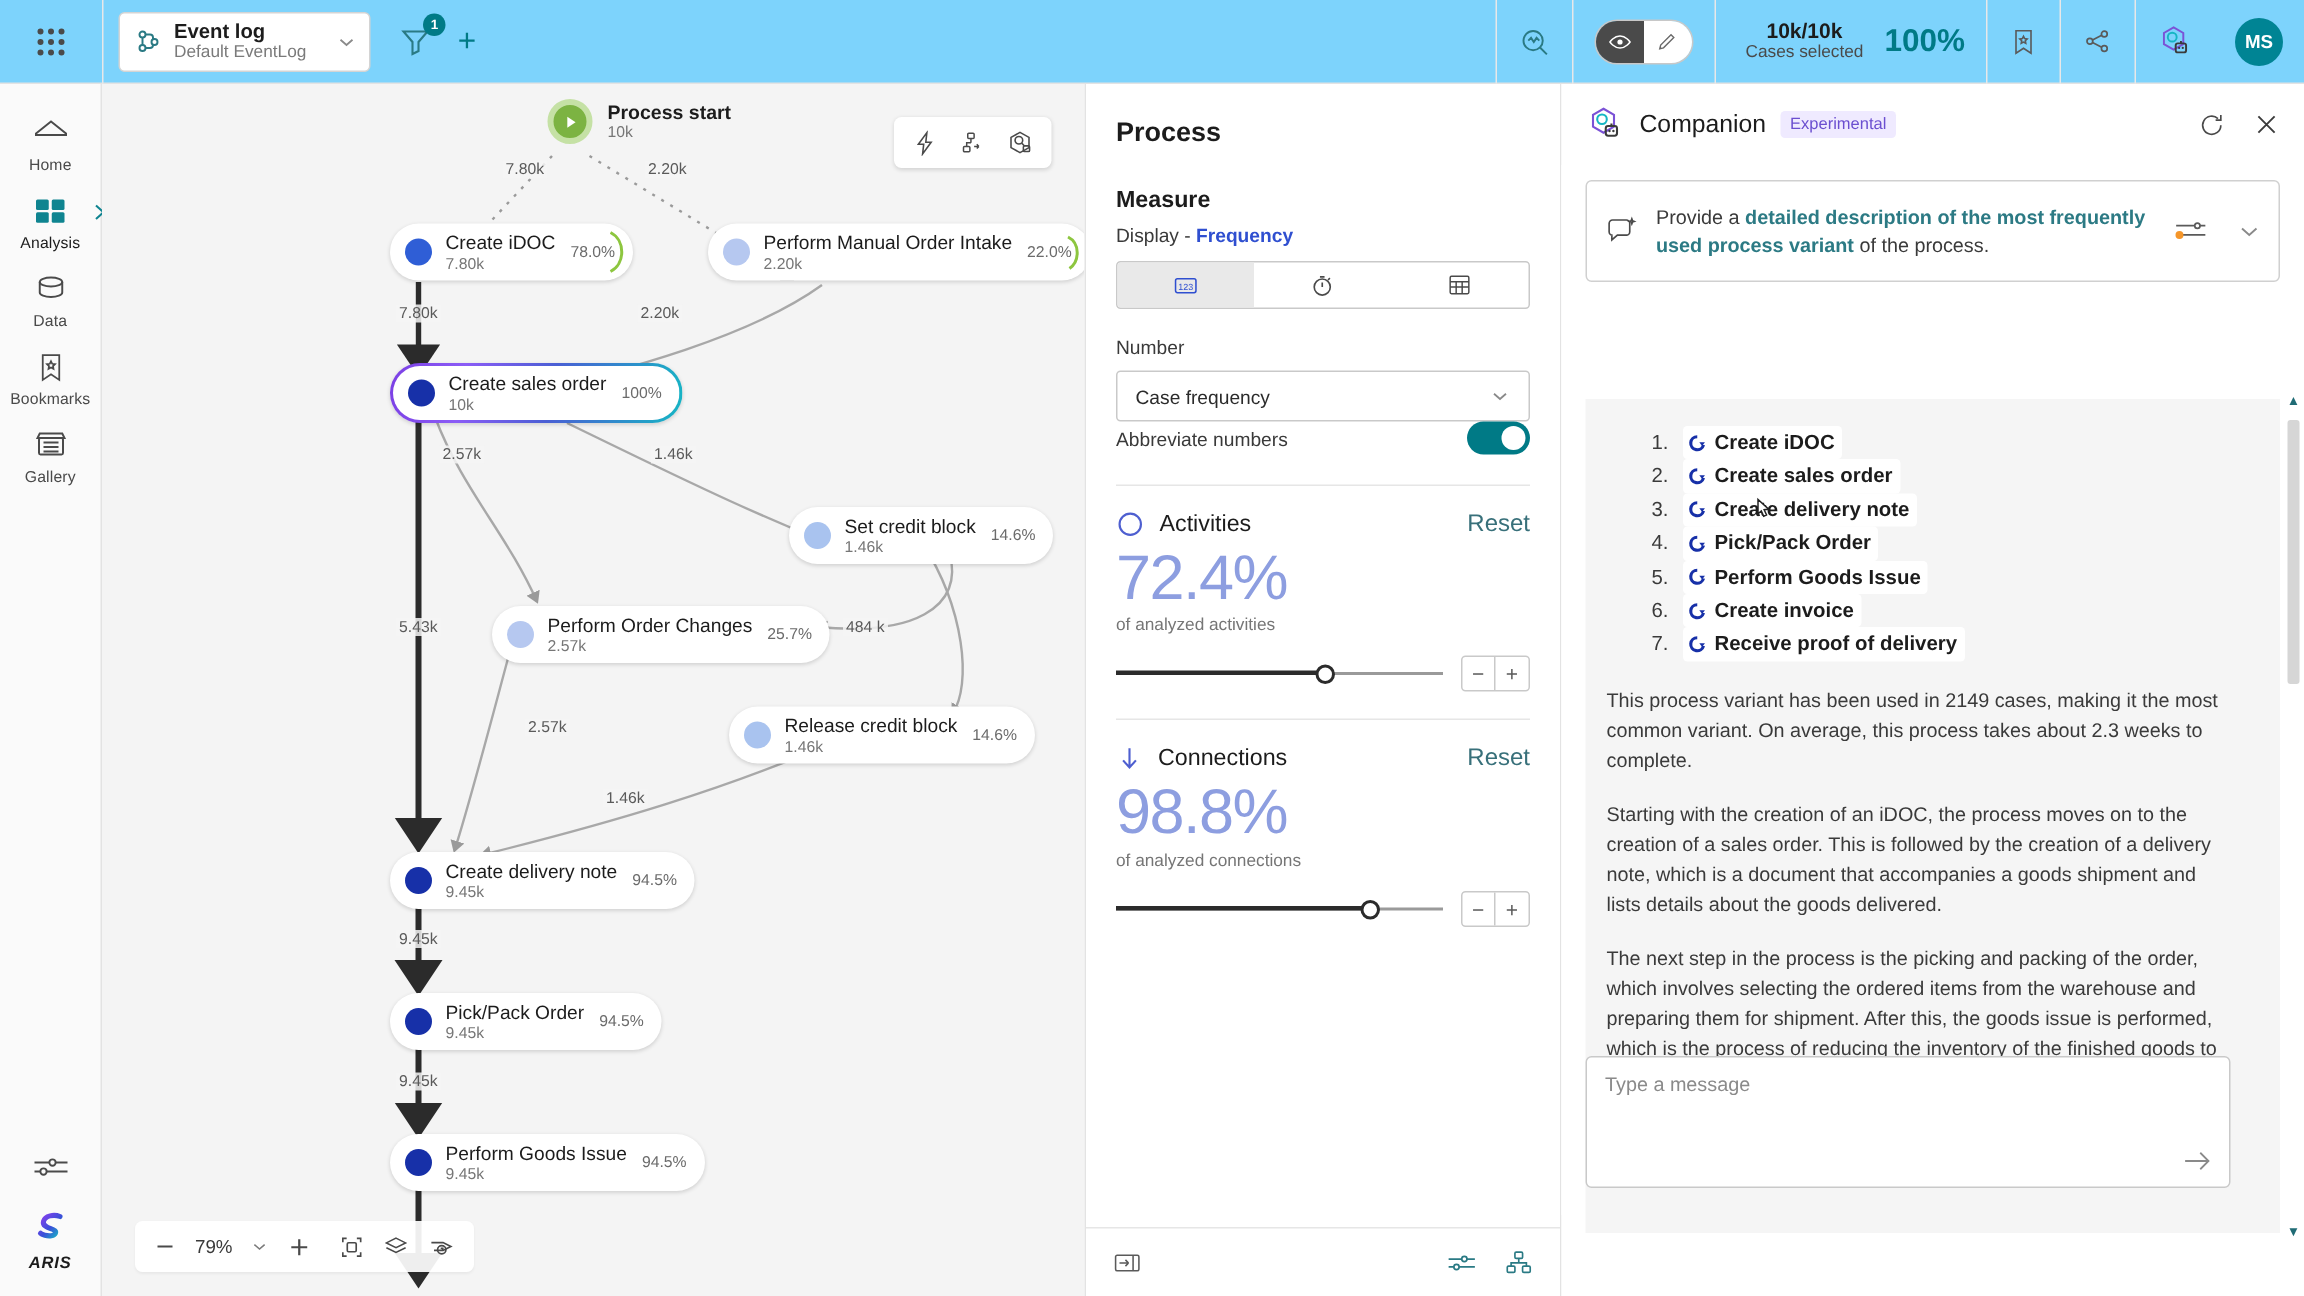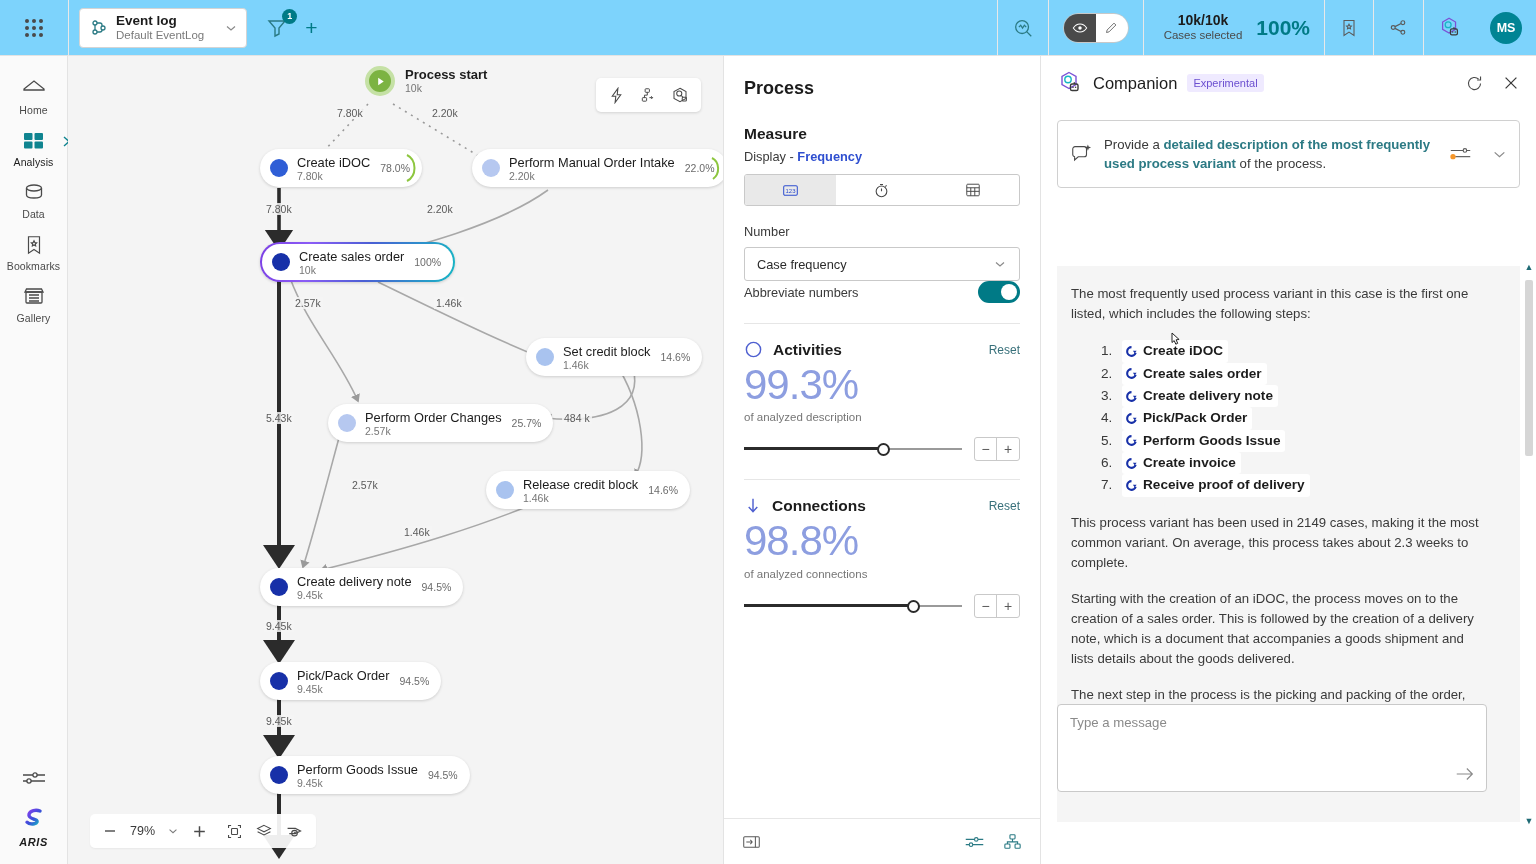--- a/index.html
+++ b/index.html
@@ -167,22 +167,22 @@
     display:flex; align-items:center; justify-content:space-between;
     padding: 0 12px; font-size: 12.8px; color:#2b2b2b; cursor:pointer;
   }
   .toggle-row { display:flex; align-items:center; justify-content:space-between; }
   .toggle-row span { font-size: 12.8px; color:#3a3a3a; }
   .toggle { width: 42px; height: 22px; border-radius: 11px; background:#007a86; position:relative; cursor:pointer;}
   .toggle i { position:absolute; right:3px; top:3px; width:16px;height:16px;border-radius:50%;background:#fff;}
 
   .pp-div { height:1px; background:#e6e6e6; margin: 20px 0 0; }
   .metric-head { display:flex; align-items:center; margin-top: 16px; }
-  .metric-head .mh-name { font-size: 15.5px; font-weight:700; color:#1c1c1c; margin-left: 10px;}
-  .metric-head .mh-reset { margin-left:auto; font-size:12px; color:#38707a; cursor:pointer;}
+  .metric-head .mh-name { font-size: 15.5px; font-weight:400; color:#1c1c1c; margin-left: 10px;}
+  .metric-head .mh-reset { margin-left:auto; font-size:16px; color:#38707a; cursor:pointer;}
   .metric-big { font-size: 42px; color:#8d9ee0; font-weight: 400; letter-spacing:-1px; margin-top: 2px; line-height:1.15;}
   .metric-sub { font-size: 11.5px; color:#767676; margin-top: 2px;}
   .slider-row { display:flex; align-items:center; gap: 12px; margin-top: 14px; }
   .slider { position:relative; flex:1; height:16px; cursor:pointer;}
   .slider .trk-off { position:absolute; top:7px; left:0; right:0; height:2px; background:#9a9a9a;}
   .slider .trk-on { position:absolute; top:6px; left:0; height:3px; background:#2b2b2b;}
   .slider .knob { position:absolute; top:2px; width:13px;height:13px;border-radius:50%;background:#fff;border:2px solid #2b2b2b;}
   .stepper { display:flex; border:1px solid #c9c9c9; border-radius:3px; height:24px;}
   .stepper div { width:22px; display:flex;align-items:center;justify-content:center;font-size:14px;color:#5a5a5a;cursor:pointer;}
   .stepper div:first-child { border-right:1px solid #c9c9c9; }
@@ -715,22 +715,22 @@
 
       <div class="metric-head">
         <span>
           <svg width="19" height="19" viewBox="0 0 20 20" fill="none" stroke="#4e5fd0" stroke-width="1.5">
               <circle cx="10" cy="10" r="7.5"></circle>
             </svg>
         </span>
         <span class="mh-name">Activities</span>
         <span class="mh-reset">Reset</span>
       </div>
-      <div class="metric-big">99.3%</div>
-      <div class="metric-sub">of analyzed description</div>
+      <div class="metric-big">72.4%</div>
+      <div class="metric-sub">of analyzed activities</div>
       <div class="slider-row">
         <div class="slider">
           <div class="trk-off"></div>
             <div class="trk-on" style="width:64%"></div>
             <div class="knob" style="left:calc(64% - 7px)"></div>
         </div>
         <div class="stepper">
           <div>−</div>
           <div>+</div>
         </div>
@@ -837,21 +837,20 @@
         </span>
         <span style="margin-left:8px;display:flex;">
           <svg width="15" height="15" viewBox="0 0 14 14" fill="none" stroke="#8a8a8a" stroke-width="1.2">
               <path d="M2.5 5l4.5 4 4.5-4"></path>
             </svg>
         </span>
       </div>
 
       <div class="answer-wrap">
         <div class="answer">
-          <div class="ans-p">The most frequently used process variant in this case is the first one listed, which includes the following steps:</div>
 
           <ol class="ans-ol">
             <li>
                 <span class="ans-num">1.</span>
                 <span class="ans-chip">
                   <span>
                     <svg width="13" height="13" viewBox="0 0 14 14" fill="#1730a8">
                       <path d="M7 1.2a5.8 5.8 0 1 0 5.6 7.3l-2.2-.5A3.55 3.55 0 1 1 7 3.4z"></path>
                       <path d="M8.5 6.2h4L10.5 9z"></path>
                     </svg>

